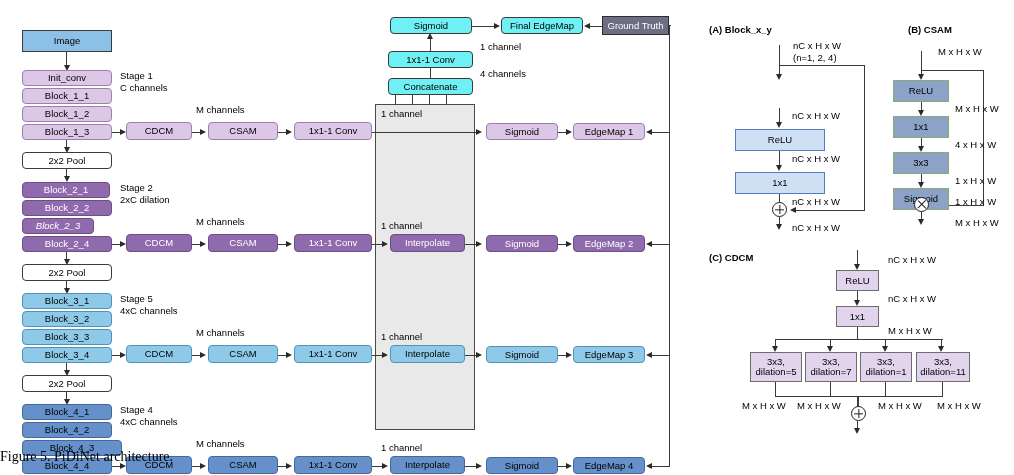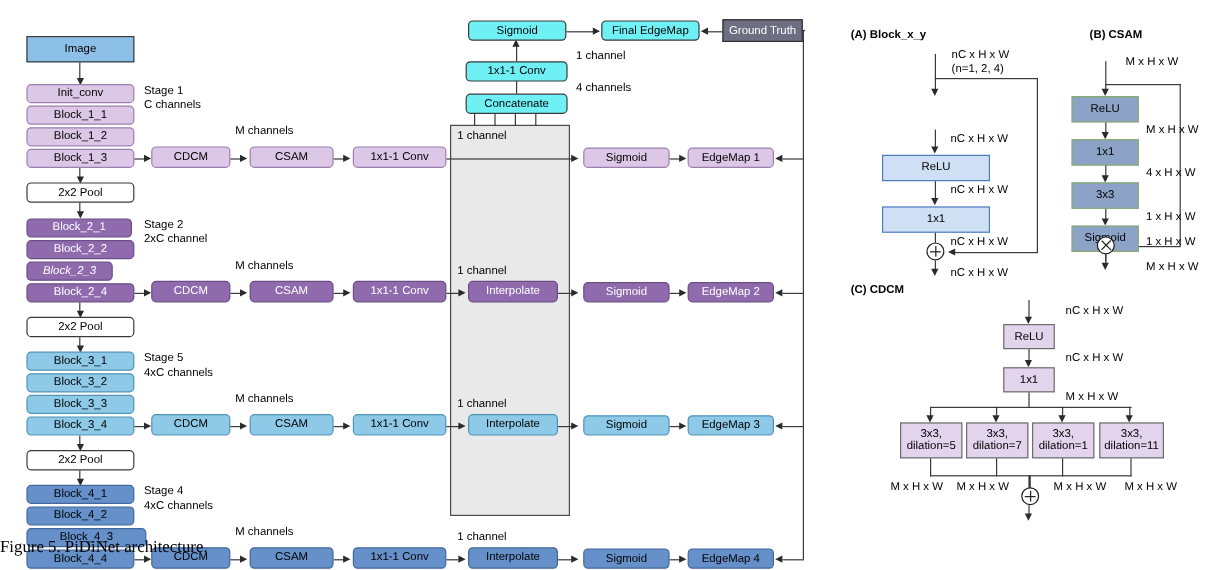--- a/index.html
+++ b/index.html
@@ -94,21 +94,21 @@
 
   <div class="box rnd c-pool" style="left:22px;top:152px;width:90px;height:17px;">2x2 Pool</div>
   <div class="ln lnv" style="left:66px;top:169px;height:9px;"></div>
   <div class="ar ar-d" style="left:63.5px;top:176px;"></div>
 
   <div class="box rnd c-s2" style="left:22px;top:182px;width:88px;height:16px;">Block_2_1</div>
   <div class="box rnd c-s2" style="left:22px;top:200px;width:90px;height:16px;">Block_2_2</div>
   <div class="box rnd c-s2" style="left:22px;top:218px;width:72px;height:16px;font-style:italic;">Block_2_3</div>
   <div class="box rnd c-s2" style="left:22px;top:236px;width:90px;height:16px;">Block_2_4</div>
   <div class="lbl" style="left:120px;top:182px;">Stage 2</div>
-  <div class="lbl" style="left:120px;top:194px;">2xC channel</div>
+  <div class="lbl" style="left:120px;top:194px;">2xC dilation</div>
   <div class="ln lnv" style="left:66px;top:252px;height:9px;"></div>
   <div class="ar ar-d" style="left:63.5px;top:259px;"></div>
 
   <div class="box rnd c-pool" style="left:22px;top:264px;width:90px;height:17px;">2x2 Pool</div>
   <div class="ln lnv" style="left:66px;top:281px;height:8px;"></div>
   <div class="ar ar-d" style="left:63.5px;top:288px;"></div>
 
   <div class="box rnd c-s3" style="left:22px;top:293px;width:90px;height:16px;">Block_3_1</div>
   <div class="box rnd c-s3" style="left:22px;top:311px;width:90px;height:16px;">Block_3_2</div>
   <div class="box rnd c-s3" style="left:22px;top:329px;width:90px;height:16px;">Block_3_3</div>
@@ -315,21 +315,21 @@
   <div class="lbl" style="left:955px;top:175px;">1 x H x W</div>
 
   <div class="box sq c-slate" style="left:893px;top:188px;width:56px;height:22px;">Sigmoid</div>
   <div class="ln lnv" style="left:921px;top:210px;height:8px;"></div>
   <div class="lbl" style="left:955px;top:196px;">1 x H x W</div>
   <div class="op op-times" style="left:914px;top:197px;"></div>
   <div class="ln lnv" style="left:921px;top:212px;height:10px;"></div>
   <div class="ar ar-d" style="left:918px;top:219px;"></div>
   <div class="lbl" style="left:955px;top:217px;">M x H x W</div>
 
-  <div class="lbl lbl-b" style="left:709px;top:236px;">(C) CDCM</div>
+  <div class="lbl lbl-b" style="left:709px;top:252px;">(C) CDCM</div>
   <div class="lbl" style="left:888px;top:254px;">nC x H x W</div>
 
   <div class="ln lnv" style="left:857px;top:250px;height:17px;"></div>
   <div class="ar ar-d" style="left:854px;top:264px;"></div>
   <div class="box sq c-lav" style="left:836px;top:270px;width:43px;height:21px;">ReLU</div>
   <div class="ln lnv" style="left:857px;top:291px;height:13px;"></div>
   <div class="ar ar-d" style="left:854px;top:300px;"></div>
   <div class="lbl" style="left:888px;top:293px;">nC x H x W</div>
 
   <div class="box sq c-lav" style="left:836px;top:306px;width:43px;height:21px;">1x1</div>

